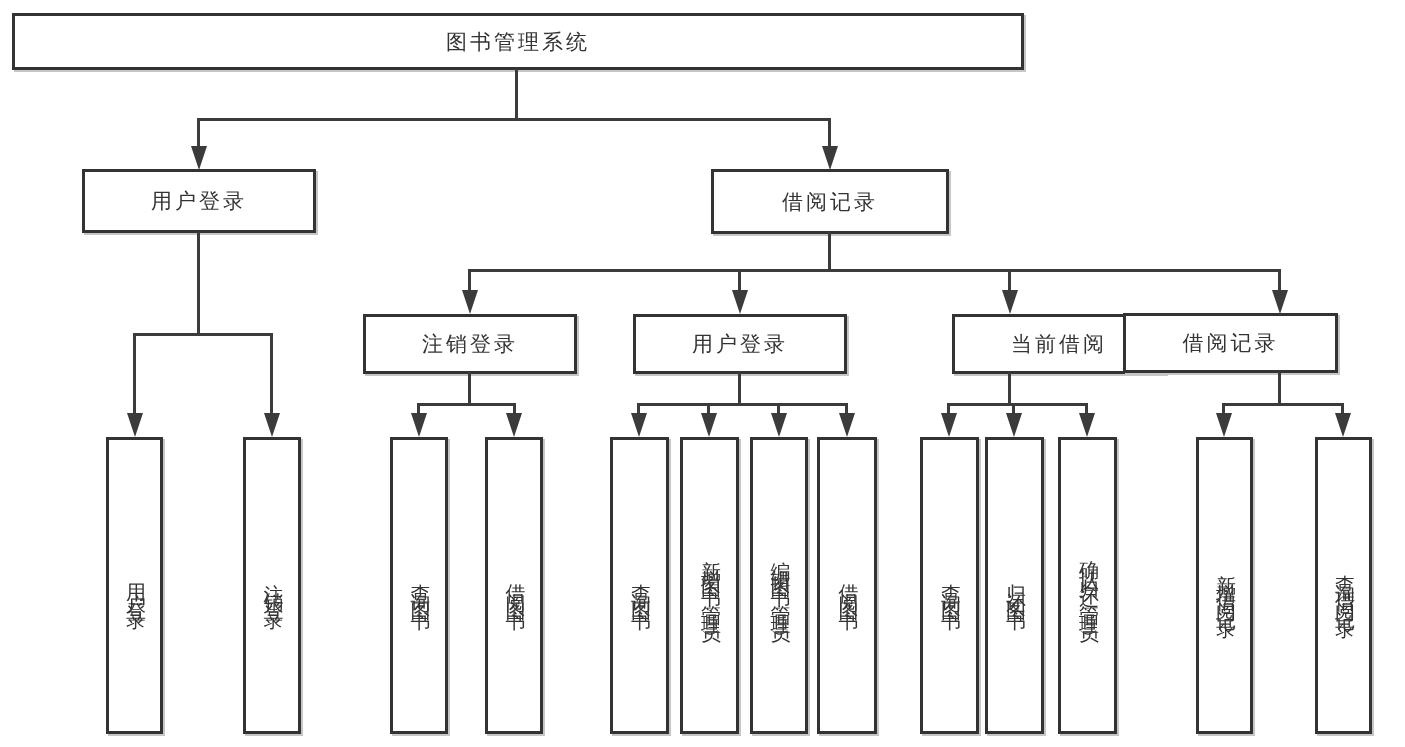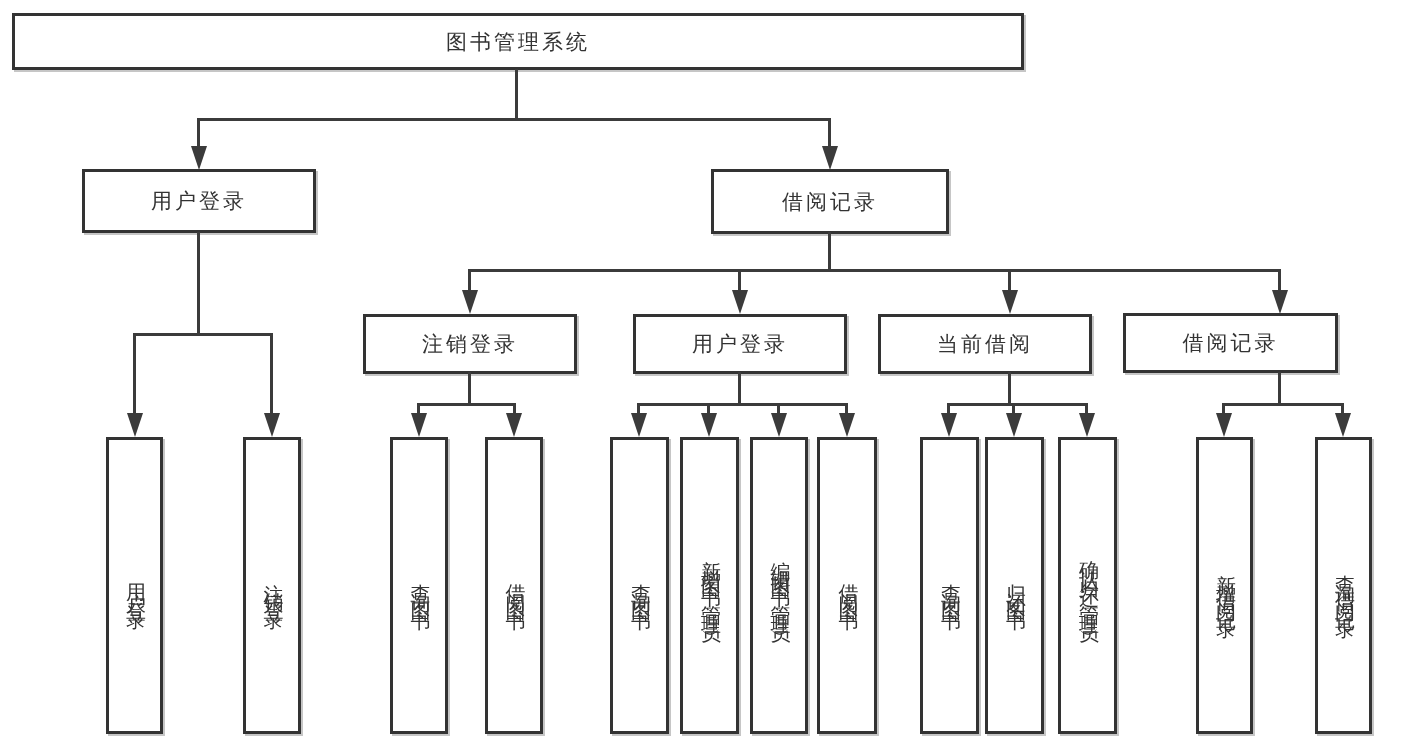--- a/index.html
+++ b/index.html
@@ -56,21 +56,21 @@
   </div>
 
   <div class="box" style="left:363px;top:314px;width:214px;height:60px;">
     <span class="hlabel">注销登录</span>
   </div>
 
   <div class="box" style="left:633px;top:314px;width:214px;height:60px;">
     <span class="hlabel">用户登录</span>
   </div>
 
-  <div class="box" style="left:878px;top:314px;width:214px;height:60px;">
+  <div class="box" style="left:952px;top:314px;width:214px;height:60px;">
     <span class="hlabel">当前借阅</span>
   </div>
 
   <div class="box" style="left:1123px;top:313px;width:215px;height:60px;">
     <span class="hlabel">借阅记录</span>
   </div>
 
   <div class="box" style="left:106px;top:437px;width:57px;height:297px;">
     <span class="vlabel">用户登录</span>
   </div>

